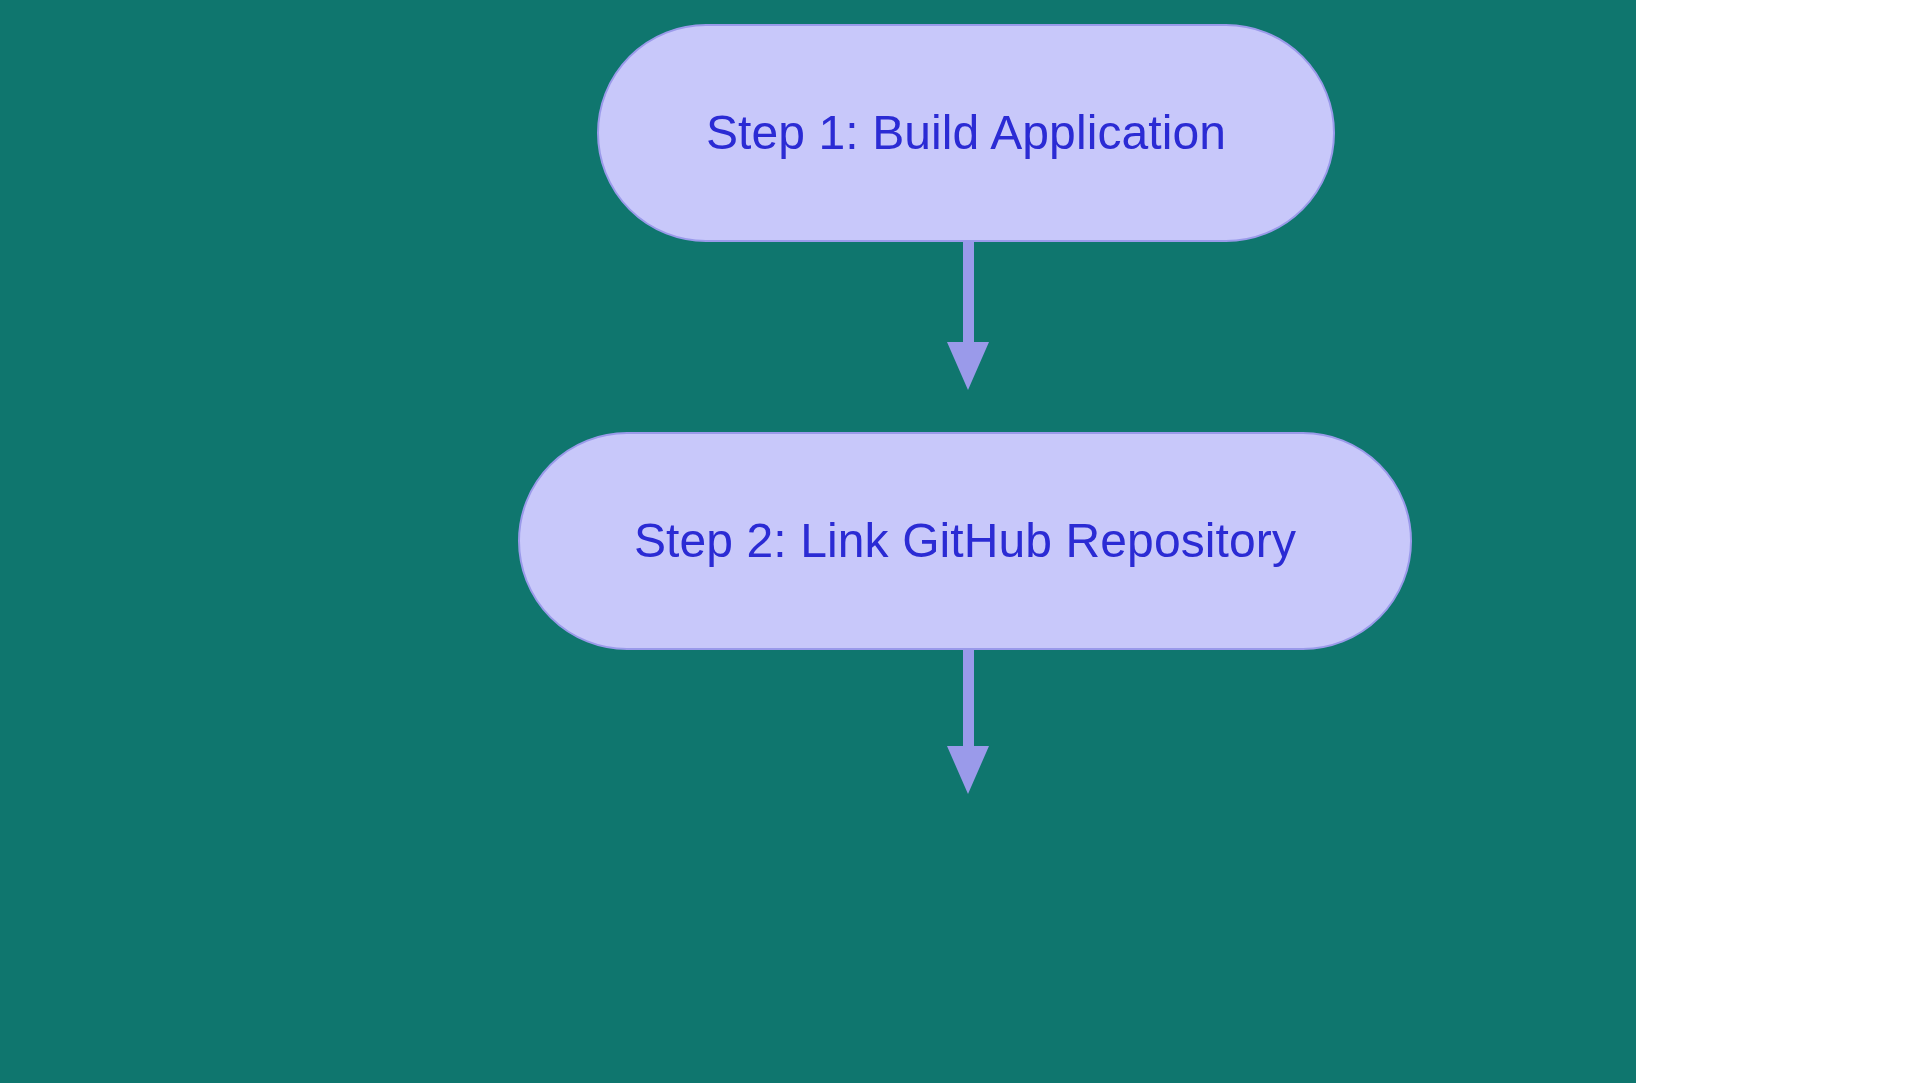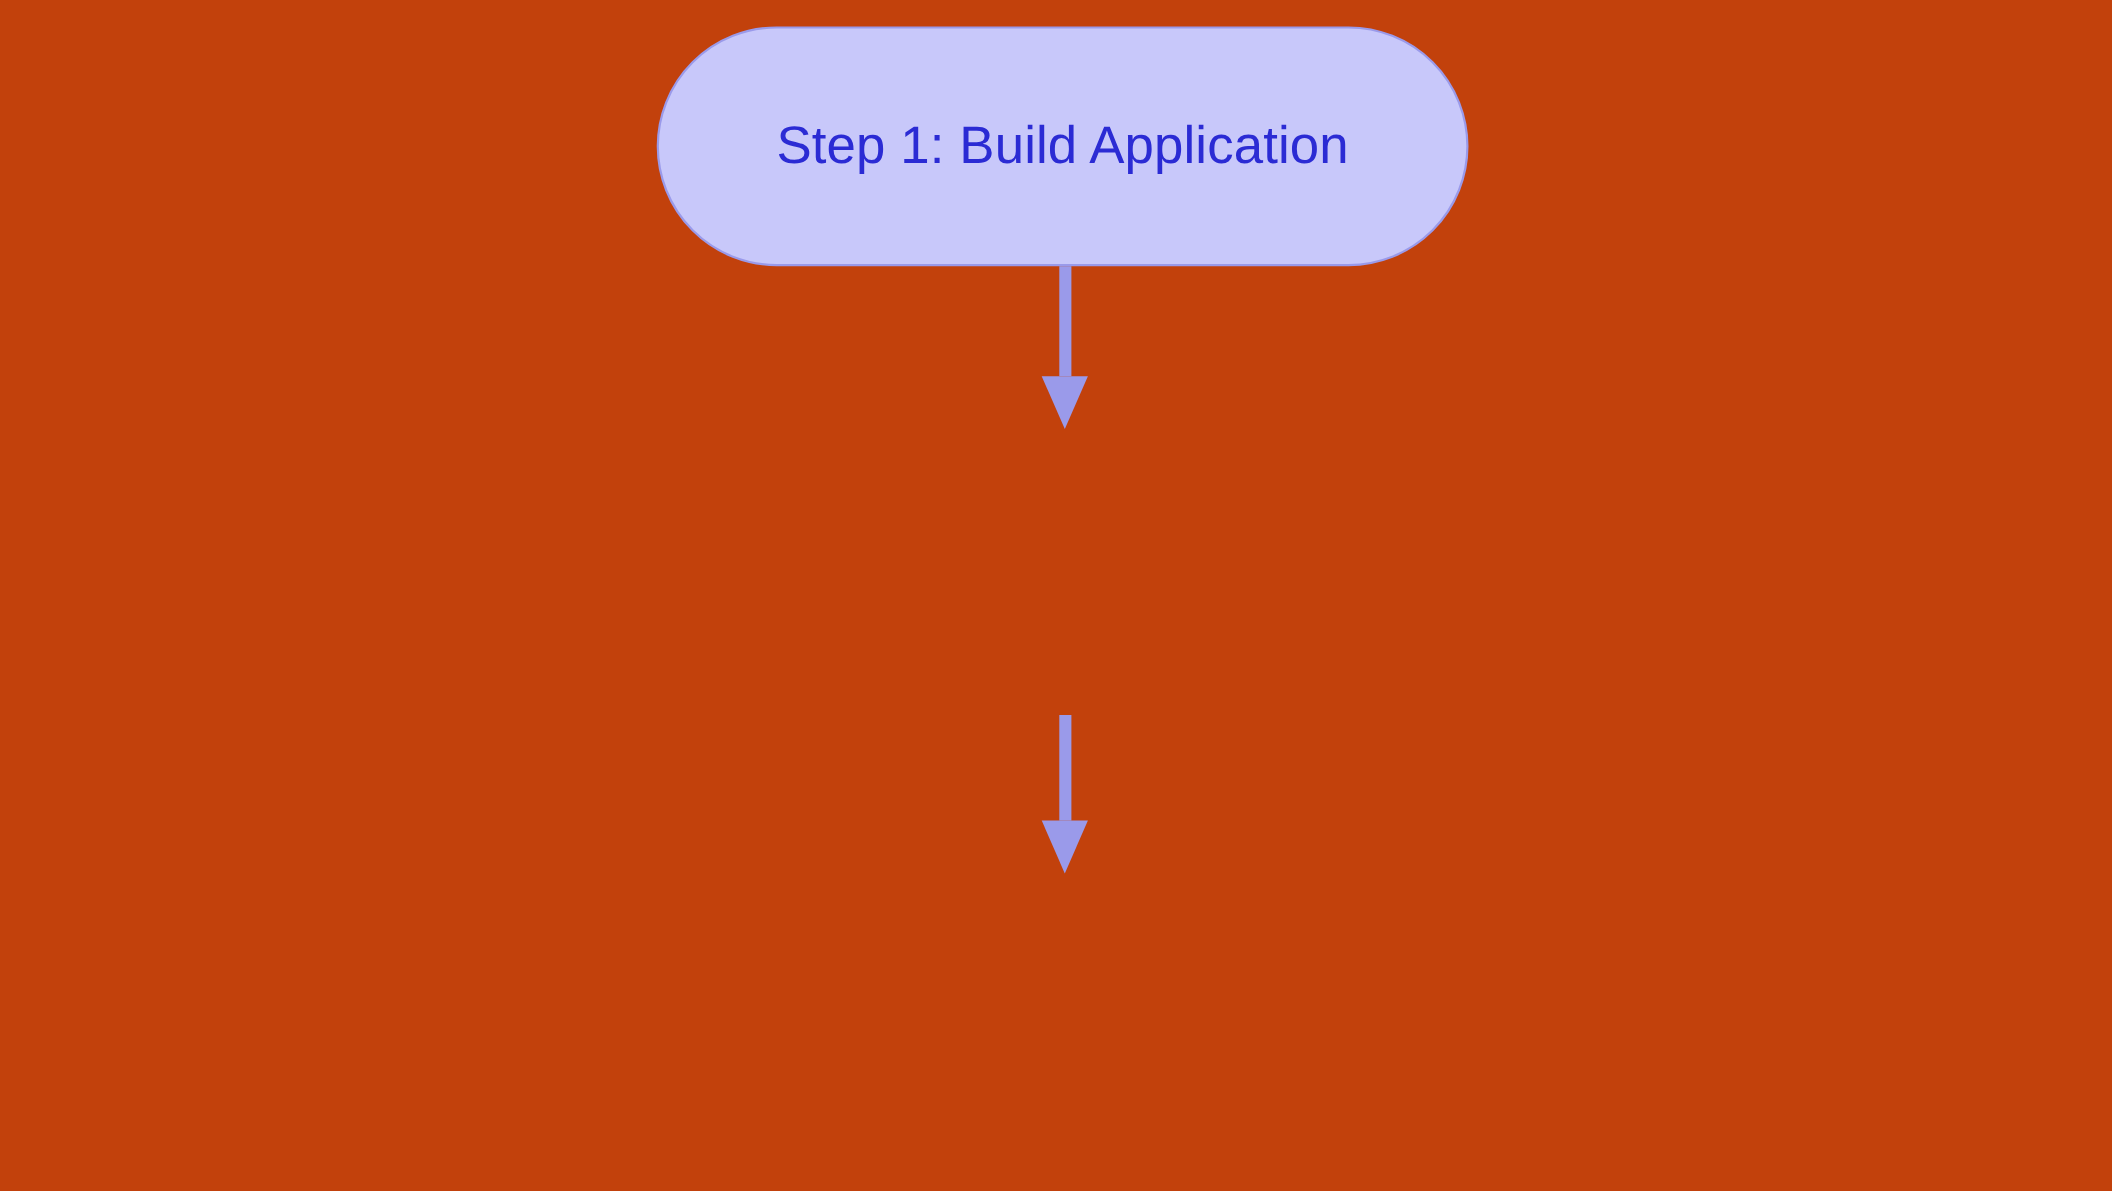--- a/index.html
+++ b/index.html
@@ -10,23 +10,23 @@
   body {
     width: 1920px;
     height: 1083px;
     background: #ffffff;
     font-family: "Liberation Sans", "DejaVu Sans", sans-serif;
     overflow: hidden;
   }
 
   #flowchart-canvas {
     position: relative;
-    width: 1920px;
+    width: 1636px;
     height: 1083px;
-    background: #c2410c;
+    background: #0f766e;
   }
 
   
   .node {
     position: absolute;
     box-sizing: border-box;
     background: #c8c8fa;
     border: 2px solid #9a9aea;
     border-radius: 500px;           
     display: flex;
@@ -103,20 +103,23 @@
 
   <div class="node" id="node-step-1">
     <span class="node-label">Step 1: Build Application</span>
   </div>
 
   <div class="edge">
     <div class="edge-line" id="edge-1-line"></div>
     <div class="arrowhead" id="edge-1-head"></div>
   </div>
 
+  <div class="node" id="node-step-2">
+    <span class="node-label">Step 2: Link GitHub Repository</span>
+  </div>
 
   <div class="edge">
     <div class="edge-line" id="edge-2-line"></div>
     <div class="arrowhead" id="edge-2-head"></div>
   </div>
 
 
 </div>
 
 </body></html>

